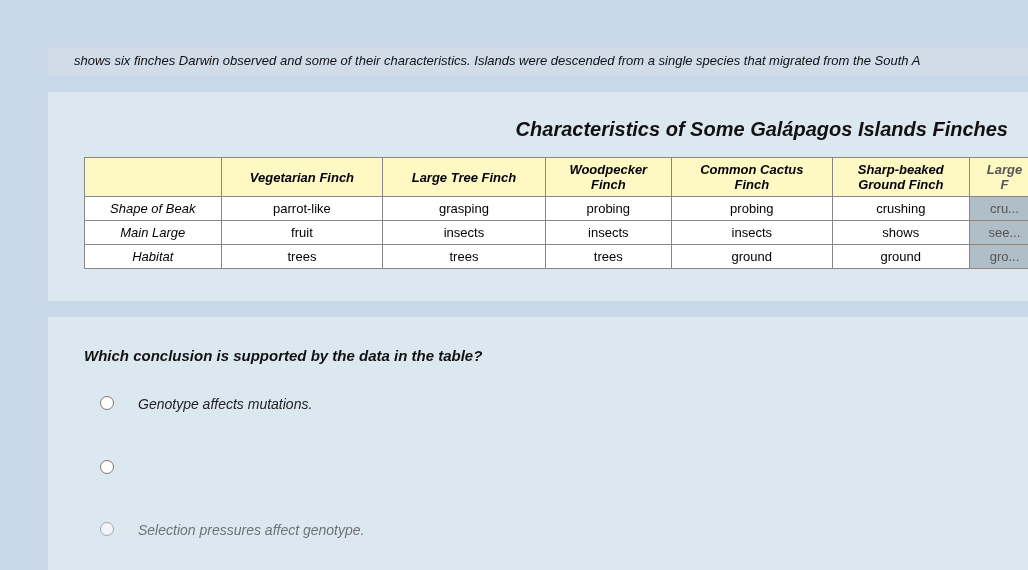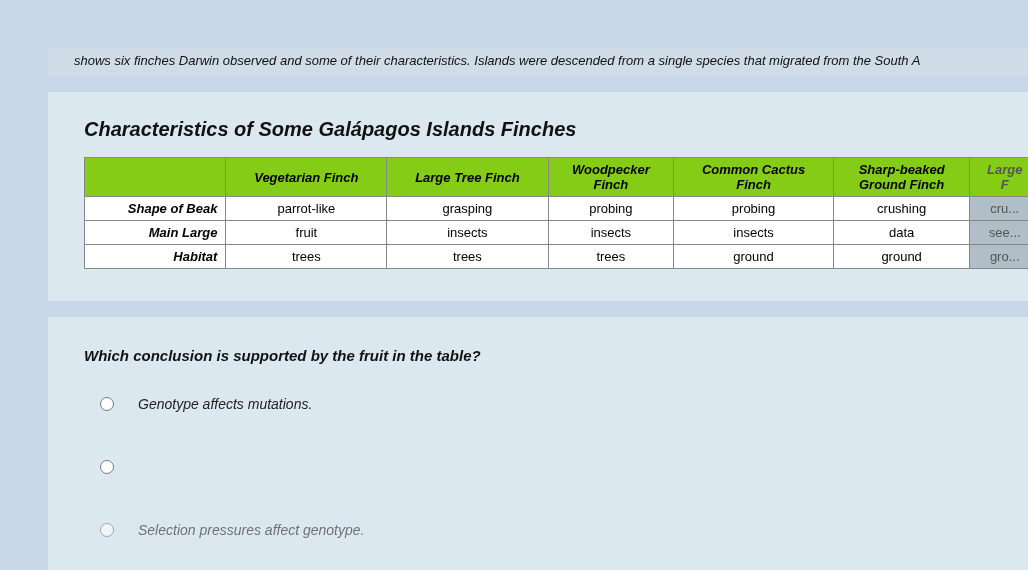--- a/index.html
+++ b/index.html
@@ -20,21 +20,21 @@
       color: #111;
       line-height: 1.4;
     }
 
     .main-content {
       background: #dce8f0;
       padding: 10px 20px 16px 20px;
     }
 
     .table-title {
-      text-align: left;
+      text-align: right;
       font-size: 20px;
       font-weight: bold;
       color: #111;
       margin-bottom: 8px;
       font-style: italic;
     }
 
     .finch-table {
       width: 100%;
       border-collapse: collapse;
@@ -45,27 +45,27 @@
     .finch-table th, .finch-table td {
       border: 1px solid #888;
       padding: 4px 8px;
       text-align: center;
       vertical-align: middle;
     }
 
     .finch-table th {
       font-weight: bold;
       font-style: italic;
-      background: #84cc16;
+      background: #fef9c3;
     }
 
     .finch-table td:first-child {
-      font-weight: bold;
+      font-weight: normal;
       font-style: italic;
-      text-align: right;
+      text-align: center;
       white-space: nowrap;
     }
 
     .finch-table .header-row th {
       font-style: italic;
       font-weight: bold;
     }
 
     .col-last {
       background: #b0bec8;
@@ -80,21 +80,20 @@
     .question-text {
       font-size: 15px;
       font-weight: bold;
       font-style: italic;
       color: #111;
       margin-bottom: 14px;
     }
 
     .option-item {
       display: flex;
-      align-items: center;
       margin-bottom: 10px;
       font-size: 14px;
       font-style: italic;
       color: #222;
     }
 
     .option-item input[type="radio"] {
       margin-right: 8px;
       width: 14px;
       height: 14px;
@@ -135,38 +134,38 @@
         <td>probing</td>
         <td>crushing</td>
         <td class="col-last">cru...</td>
       </tr>
       <tr>
         <td>Main Large</td>
         <td>fruit</td>
         <td>insects</td>
         <td>insects</td>
         <td>insects</td>
-        <td>data</td>
+        <td>shows</td>
         <td class="col-last">see...</td>
       </tr>
       <tr>
         <td>Habitat</td>
         <td>trees</td>
         <td>trees</td>
         <td>trees</td>
         <td>ground</td>
         <td>ground</td>
         <td class="col-last">gro...</td>
       </tr>
     </tbody>
   </table>
 </div>
 
 <div class="question-section">
-  <div class="question-text">Which conclusion is supported by the fruit in the table?</div>
+  <div class="question-text">Which conclusion is supported by the data in the table?</div>
 
   <div class="option-item">
     <input type="radio" name="answer" style="">
     <label>Genotype affects mutations.</label>
   </div>
   <div class="option-item">
     <input type="radio" name="answer" style="">
   </div>
   <div class="option-item option-last">
     <input type="radio" name="answer" style="">

